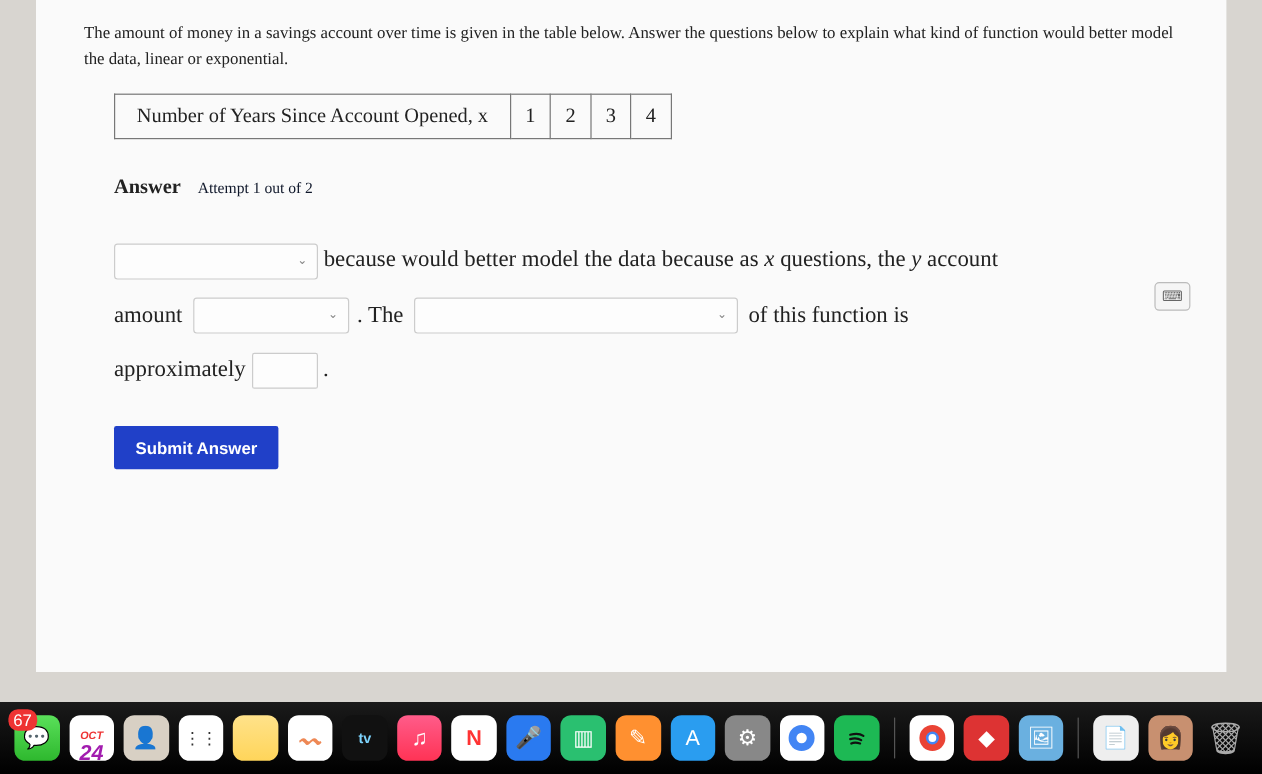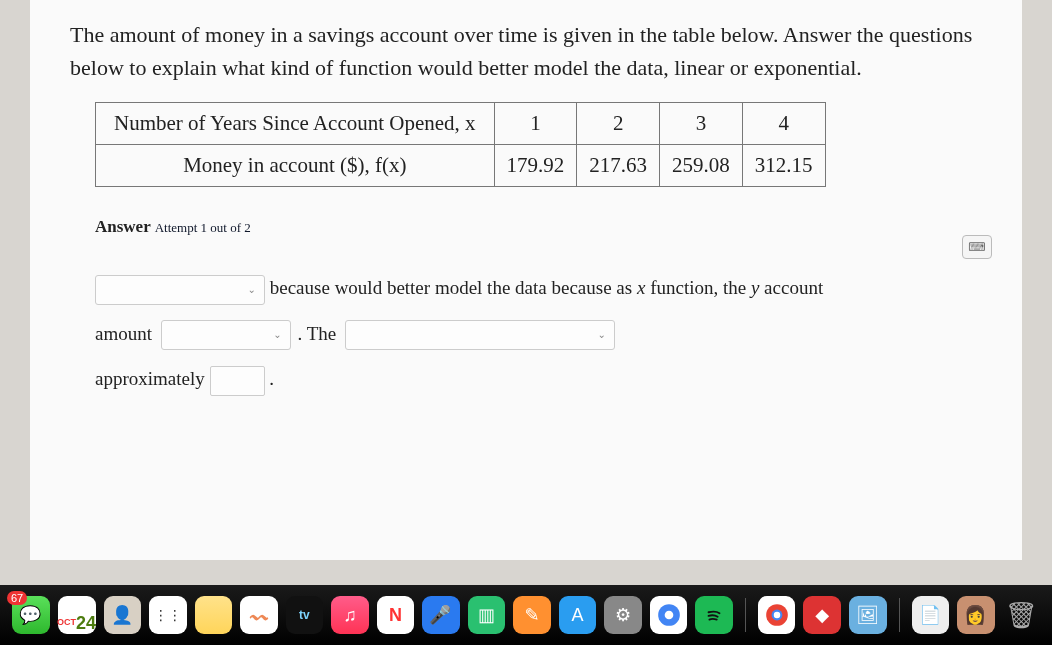--- a/index.html
+++ b/index.html
@@ -12,49 +12,49 @@
   position: relative;
 }
 .page {
   background: #fafafa;
   margin: 0 30px;
   padding: 18px 40px 20px 40px;
   min-height: 560px;
   position: relative;
 }
 .question-text {
-  font-size: 22px;
+  font-size: 14px;
   line-height: 1.5;
   color: #222;
   margin-bottom: 18px;
 }
 .data-table {
   border-collapse: collapse;
   margin: 10px 0 30px 25px;
 }
 .data-table td, .data-table th {
   border: 1px solid #777;
   padding: 8px 12px;
   text-align: center;
-  font-size: 21px;
+  font-size: 17px;
   color: #222;
   font-weight: normal;
 }
 .data-table .row-header {
   text-align: center;
   padding: 8px 18px;
 }
 .answer-section {
   margin-top: 10px;
   padding: 0 25px;
 }
 .answer-header {
   display: flex;
   align-items: baseline;
-  gap: 4px;
+  gap: 14px;
   margin-bottom: 28px;
 }
 .answer-label {
   font-weight: bold;
   font-size: 17px;
   color: #222;
 }
 .attempt-text {
   font-size: 13px;
   color: #0f172a;
@@ -151,91 +151,86 @@
   position: relative;
 }
 .dock-sep {
   width: 1px;
   height: 34px;
   background: #555;
   margin: 0 4px;
 }
 .cal-icon {
   background: #fff;
-  flex-direction: row;
+  flex-direction: column;
   font-size: 9px;
   color: #e33;
   font-weight: bold;
   line-height: 1;
   padding-top: 15px;
-}
-.cal-icon .daynum { color: #4d7c0f; font-size: 18px; font-weight: bold; }
+  font-style: italic;
+}
+.cal-icon .daynum { color: #a21caf; font-size: 18px; font-weight: bold; }
 .badge67 {
   position: absolute;
   top: -5px; left: -5px;
   background: #e33;
   color: #fff;
-  font-size: 11px;
+  font-size: 14px;
   border-radius: 8px;
   padding: 1px 4px;
 }
 </style>
 </head>
 <body>
 
 <div class="page">
 
   <p class="question-text">The amount of money in a savings account over time is given in the table below. Answer the questions below to explain what kind of function would better model the data, linear or exponential.</p>
 
   <table class="data-table">
     <tbody>
         <tr>
       <td class="row-header">Number of Years Since Account Opened, x</td>
       <td>1</td>
       <td>2</td>
       <td>3</td>
       <td>4</td>
     </tr>
-    <tr>
-      <td class="row-header">Money in account ($), f(x)</td>
-      <td>179.92</td>
-      <td>217.63</td>
-      <td>259.08</td>
-      <td>312.15</td>
-    </tr>
   </tbody>
     </table>
 
   <div class="answer-section">
     <div class="answer-header">
       <span class="answer-label">Answer</span>
       <span class="attempt-text">Attempt 1 out of 2</span>
     </div>
 
     <div class="keyboard-btn">
       <span>⌨</span>
     </div>
 
     <div class="fill-area">
       <span class="dropdown dd1"><span class="chev">⌄</span></span>
       <span>because would better model the data because as</span>
       <span class="mathvar">x</span>
-      <span>function, the</span>
+      <span>questions, the</span>
       <span class="mathvar">y</span>
       <span>account</span><br>
       <span>amount</span>
       <span class="dropdown dd2"><span class="chev">⌄</span></span>
       <span>. The</span>
       <span class="dropdown dd3"><span class="chev">⌄</span></span>
-      <br>
+      <span>of this function is</span><br>
       <span>approximately</span>
       <input class="text-input" style="">
       <span>.</span>
     </div>
 
+    <button class="submit-btn">Submit Answer</button>
   </div>
 
 </div>
 
 <div class="dock-area">
   <div class="dock-icon" style="background:linear-gradient(#5ae05a,#2eb82e)">
     <span class="badge67">67</span>
     <span>💬</span>
   </div>
   <div class="dock-icon cal-icon">

